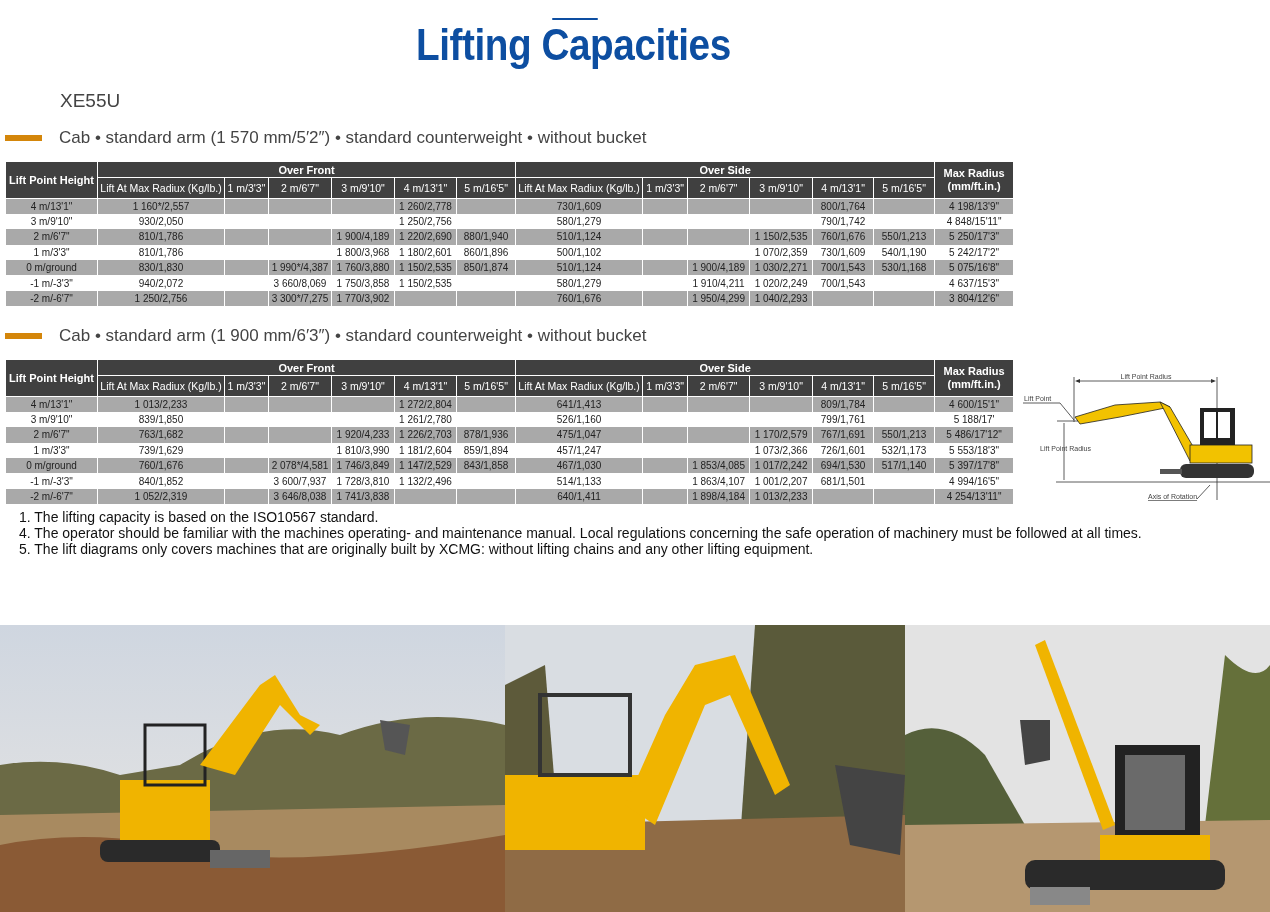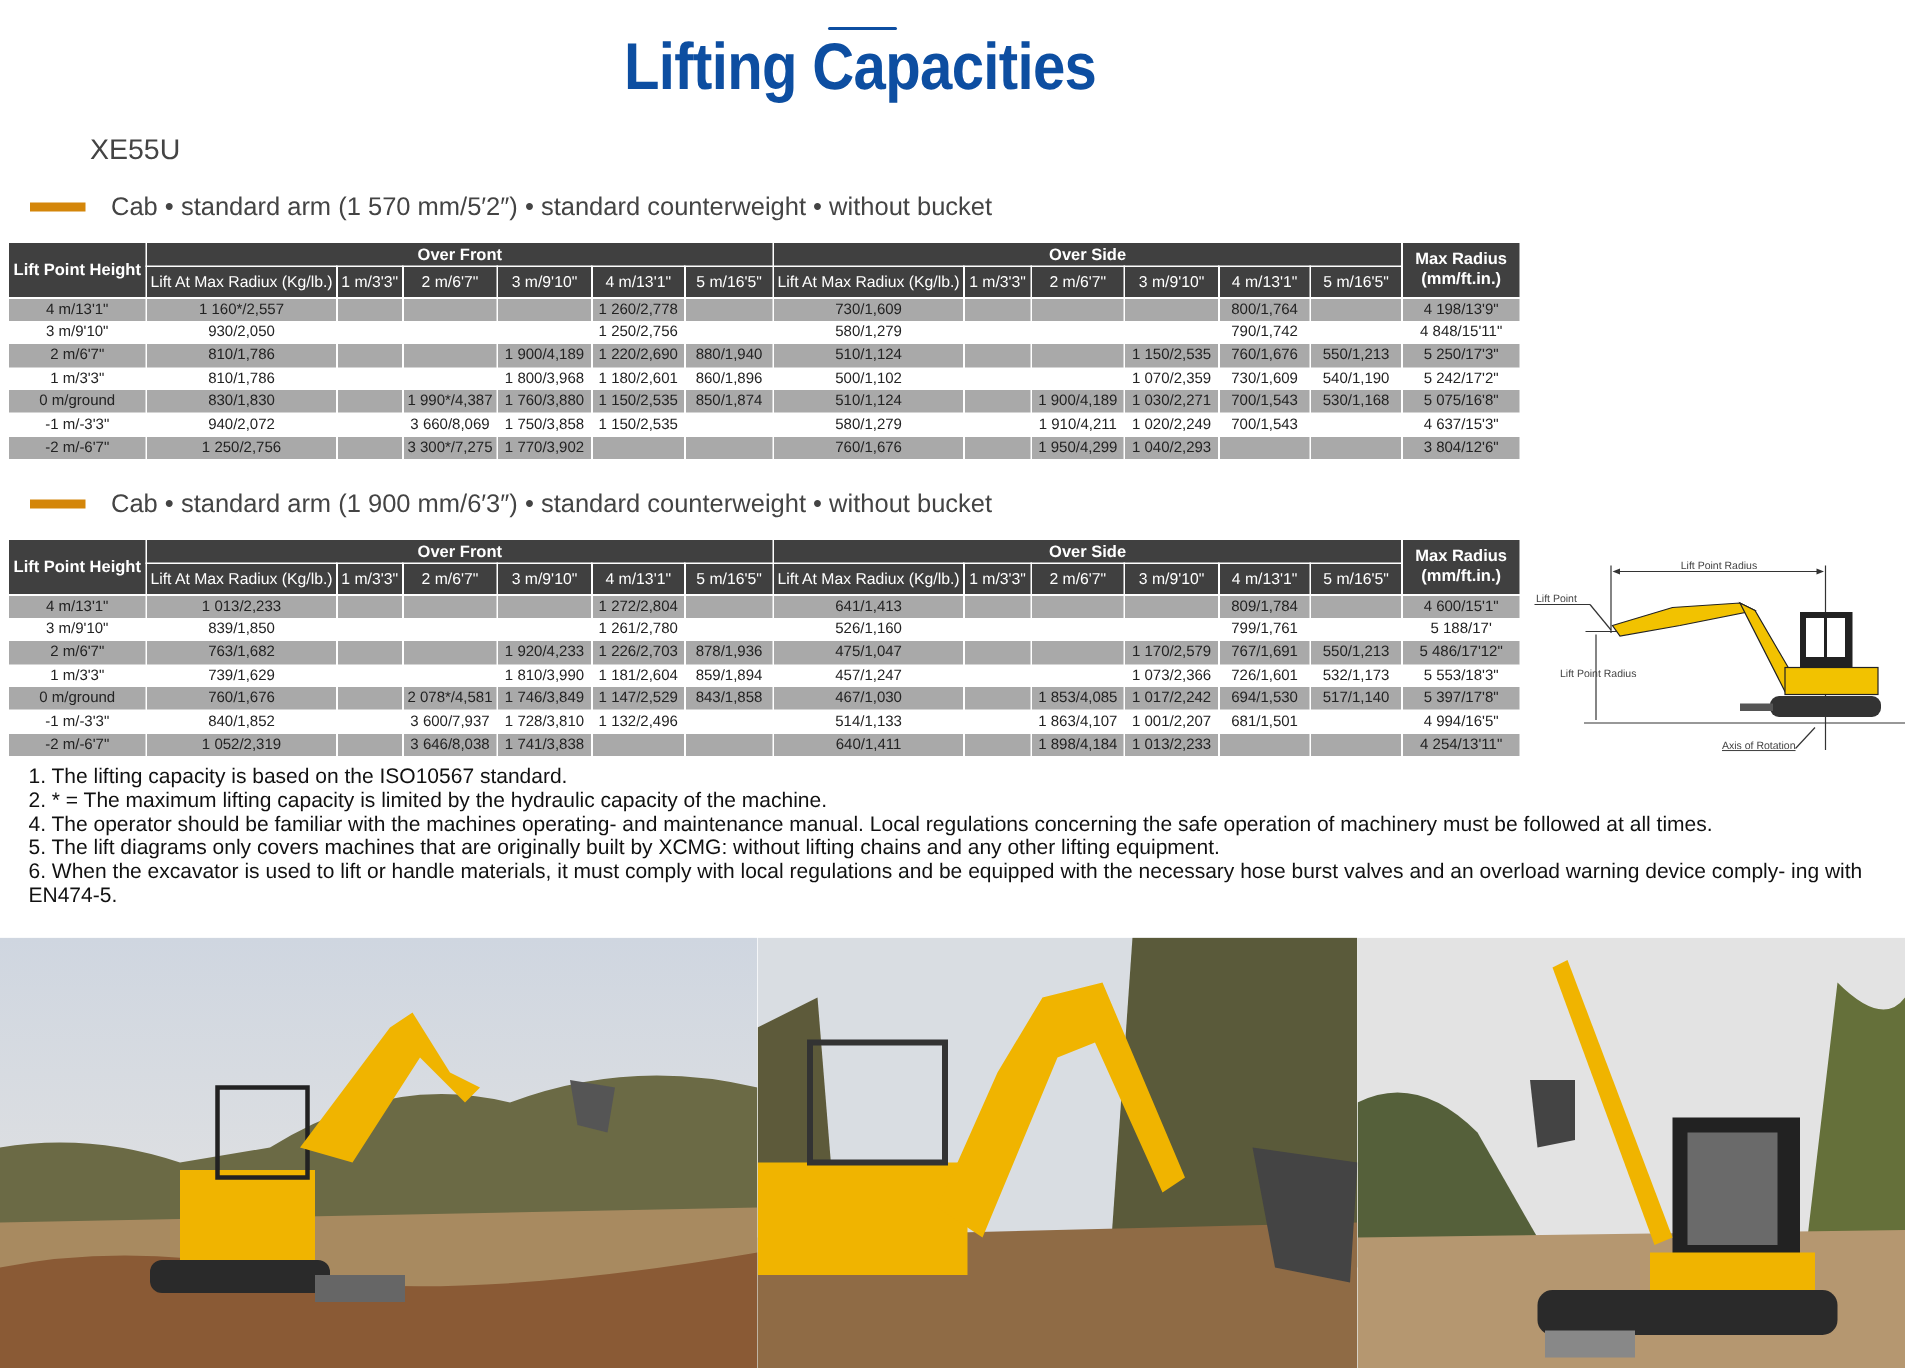--- a/index.html
+++ b/index.html
@@ -2,21 +2,21 @@
 <html><head>
 <meta charset="utf-8">
 <style>
   * { box-sizing: border-box; margin: 0; padding: 0; }
   body { width: 1270px; height: 912px; background: #fff; position: relative; overflow: hidden; font-family: "Liberation Sans", sans-serif; color: #333; }
   .title-wrap { position: absolute; left: 376px; top: 18px; height: 52px; display: flex; align-items: center; flex-direction: column; }
   .logo { width: 46px; height: 46px; background: #0d4ea1; border-radius: 3px; position: relative; }
   .logo svg { position: absolute; left: 0; top: 0; }
   .title { margin-left: 40px; font-family: "Liberation Sans", sans-serif; font-weight: bold; font-size: 44px; color: #0d4ea1; letter-spacing: -0.5px; transform: scaleX(0.88); transform-origin: left center; white-space: nowrap; }
   .model { position: absolute; left: 60px; top: 90px; font-size: 19px; color: #444; }
-  .section { position: absolute; left: 20px; display: flex; align-items: center; }
+  .section { position: absolute; left: 5px; display: flex; align-items: center; }
   .section .bar { width: 37px; height: 6px; background: #d4860a; }
   .section .label { margin-left: 17px; font-size: 17px; color: #444; white-space: nowrap; }
   table.lt { position: absolute; left: 5px; border-collapse: collapse; table-layout: fixed; width: 1008px; }
   table.lt th { background: #404040; color: #fff; font-weight: bold; font-size: 10.5px; border: 1px solid #fff; text-align: center; padding: 0; white-space: nowrap; overflow: hidden; }
   table.lt th.grp { height: 16px; font-size: 11px; }
   table.lt th.sub { height: 21px; font-weight: normal; font-size: 10.5px; }
   table.lt td { font-size: 10px; color: #222; text-align: center; height: 15.4px; padding: 0; border-left: 1px solid #fff; border-right: 1px solid #fff; white-space: nowrap; overflow: hidden; }
   table.lt tr.odd td { background: #a9a9a9; }
   table.lt tr.even td { background: #fff; }
   .notes { position: absolute; left: 19px; top: 510px; width: 1240px; font-size: 14px; line-height: 15.8px; color: #111; }
@@ -390,24 +390,22 @@
     <rect x="160" y="99" width="74" height="14" rx="6" fill="#333"></rect>
     <rect x="140" y="104" width="22" height="5" fill="#555"></rect>
 
     <text x="128" y="134" font-size="7" fill="#444" text-decoration="underline">Axis of Rotation</text>
     <line x1="177" y1="134" x2="190" y2="120" stroke="#333" stroke-width="0.8"></line>
   </svg>
 </div>
 
 <div class="notes">
   <p>1. The lifting capacity is based on the ISO10567 standard.</p>
-  <p>2. * = The maximum lifting capacity is limited by the hydraulic capacity of the machine.</p>
   <p>4. The operator should be familiar with the machines operating- and maintenance manual. Local regulations concerning the safe operation of machinery must be followed at all times.</p>
   <p>5. The lift diagrams only covers machines that are originally built by XCMG: without lifting chains and any other lifting equipment.</p>
-  <p>6. When the excavator is used to lift or handle materials, it must comply with local regulations and be equipped with the necessary hose burst valves and an overload warning device comply- ing with EN474-5.</p>
 </div>
 
 <div class="photos">
   <div class="photo" style="width:505px;">
     <svg width="505" height="287" viewBox="0 0 505 287" preserveAspectRatio="none">
       <defs>
         <linearGradient id="sky1" x1="0" y1="0" x2="0" y2="1">
             <stop offset="0" stop-color="#cfd6e0"></stop>
             <stop offset="1" stop-color="#e8e6e3"></stop>
           </linearGradient>

